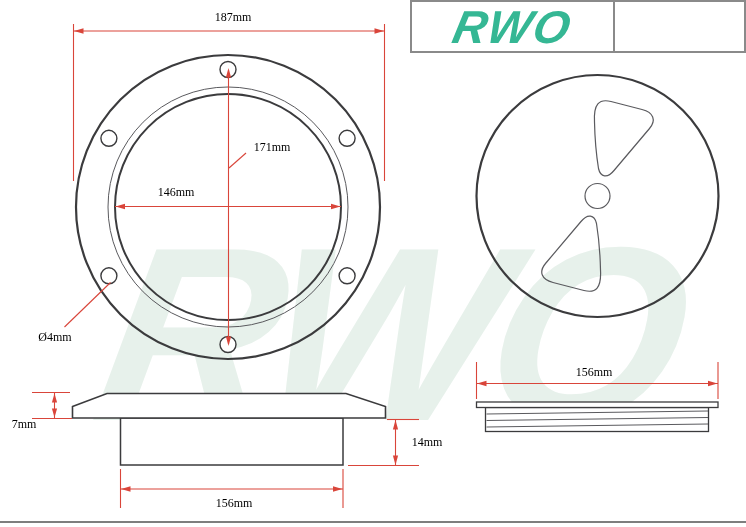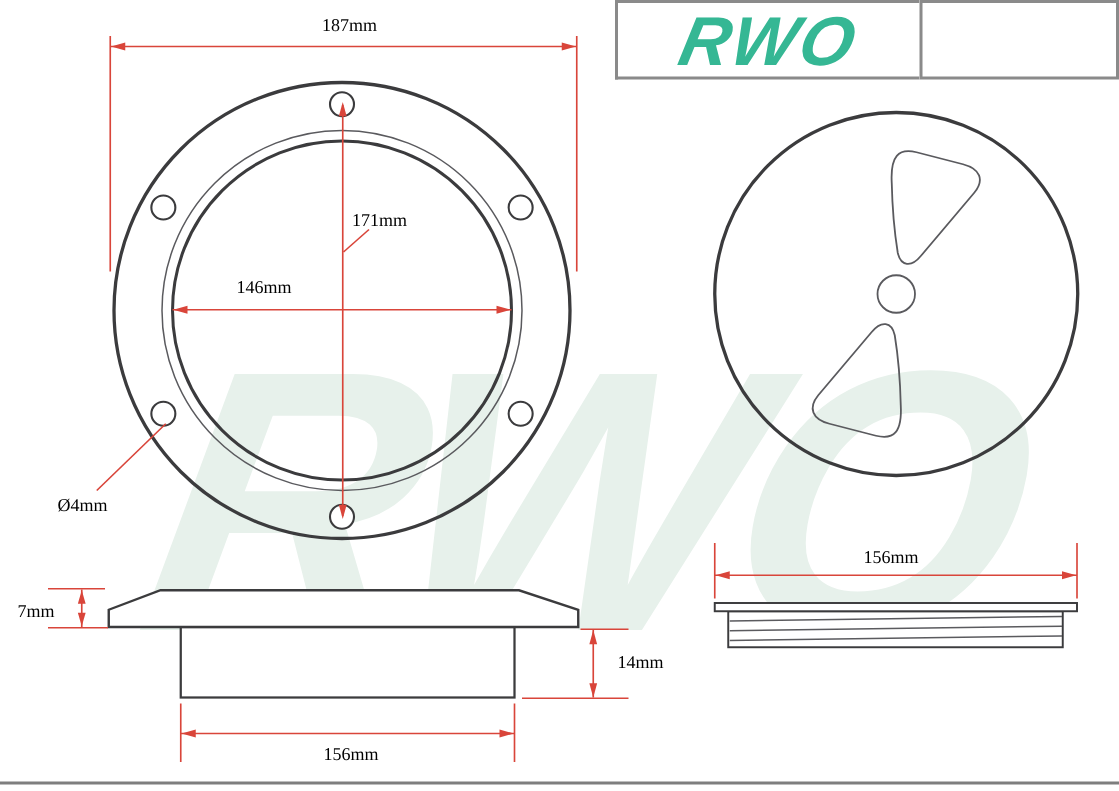--- a/index.html
+++ b/index.html
@@ -128,22 +128,22 @@
 
       <line x1="476.5" y1="362" x2="476.5" y2="399"></line>
       <line x1="718" y1="362" x2="718" y2="399"></line>
       <line x1="476.5" y1="383.5" x2="718" y2="383.5"></line>
       <polygon points="477,383.5 486.5,380.8 486.5,386.2" stroke="none"></polygon>
       <polygon points="717.5,383.5 708,380.8 708,386.2" stroke="none"></polygon>
     </g>
   </svg>
 
   <span class="dim-label" style="left:233px;top:17px;">187mm</span>
-  <span class="dim-label" style="left:253px;top:147px;">171mm</span>
+  <span class="dim-label" style="left:272px;top:147px;">171mm</span>
   <span class="dim-label" style="left:176px;top:192px;">146mm</span>
   <span class="dim-label" style="left:55px;top:337px;">Ø4mm</span>
-  <span class="dim-label" style="left:24px;top:408px;">7mm</span>
+  <span class="dim-label" style="left:24px;top:424px;">7mm</span>
   <span class="dim-label" style="left:427px;top:442px;">14mm</span>
   <span class="dim-label" style="left:234px;top:503px;">156mm</span>
   <span class="dim-label" style="left:594px;top:372px;">156mm</span>
 
   <div class="bottom-rule"></div>
 </div>
 
 </body></html>

